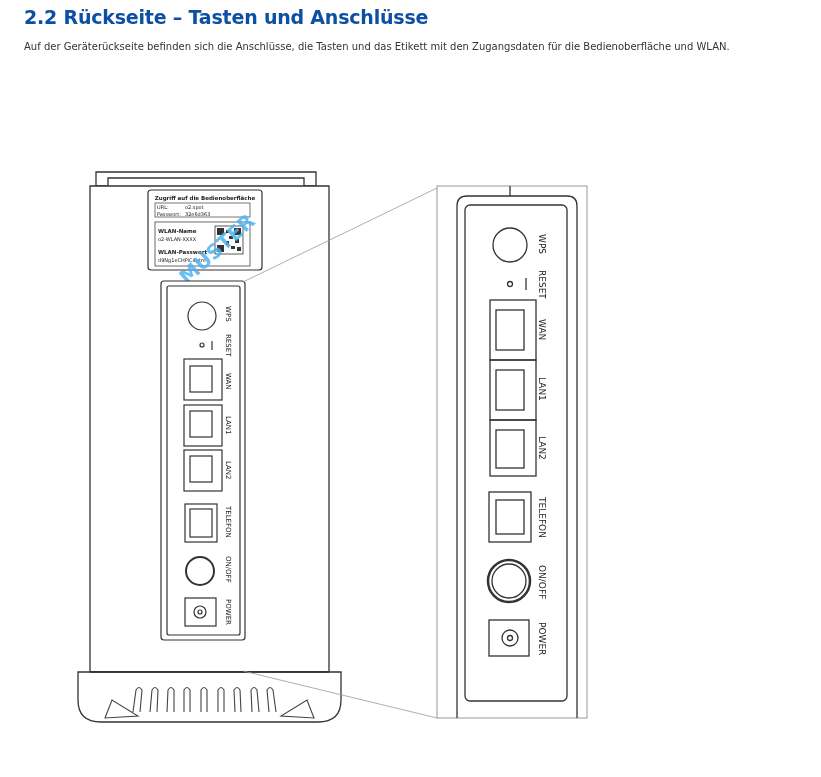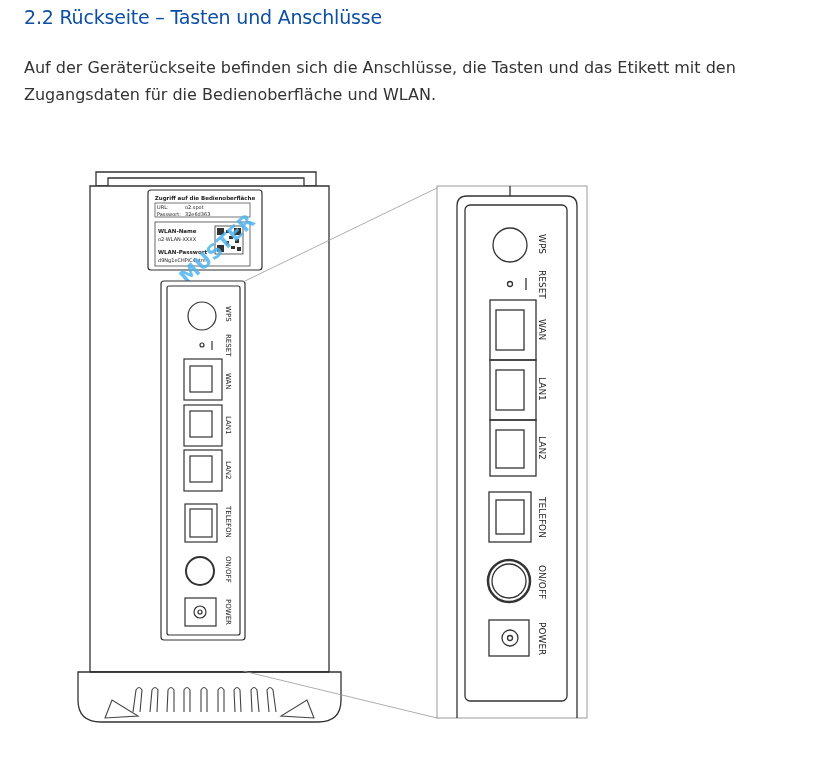--- a/index.html
+++ b/index.html
@@ -1,18 +1,18 @@
 <!DOCTYPE html>
 <html><head>
 <meta charset="utf-8">
 <style>
   html,body{margin:0;padding:0;background:#fff;}
   body{width:821px;height:777px;position:relative;overflow:hidden;font-family:"DejaVu Sans","Liberation Sans",sans-serif;}
-  .heading{position:absolute;left:24px;top:6px;margin:0;font-size:19px;font-weight:normal;color:#0d4fa3;letter-spacing:-0.2px;text-align:center;}
-  .body-text{position:absolute;left:24px;top:54px;width:790px;margin:0;font-size:16px;line-height:27px;color:#333;}
+  .heading{position:absolute;left:24px;top:6px;margin:0;font-size:19px;font-weight:bold;color:#0d4fa3;letter-spacing:-0.2px;text-align:center;}
+  .body-text{position:absolute;left:24px;top:38px;width:790px;margin:0;font-size:10px;line-height:18px;color:#333;}
   .fig{position:absolute;left:0;top:0;}
   .lbl{font-family:"DejaVu Sans","Liberation Sans",sans-serif;fill:#222;}
 </style>
 </head>
 <body>
 
 <h2 class="heading">2.2 Rückseite – Tasten und Anschlüsse</h2>
 <p class="body-text">Auf der Geräterückseite befinden sich die Anschlüsse, die Tasten und das Etikett mit den Zugangsdaten für die Bedienoberfläche und WLAN.</p>
 
 <svg class="fig" width="821" height="777" viewBox="0 0 821 777" xmlns="http://www.w3.org/2000/svg">

